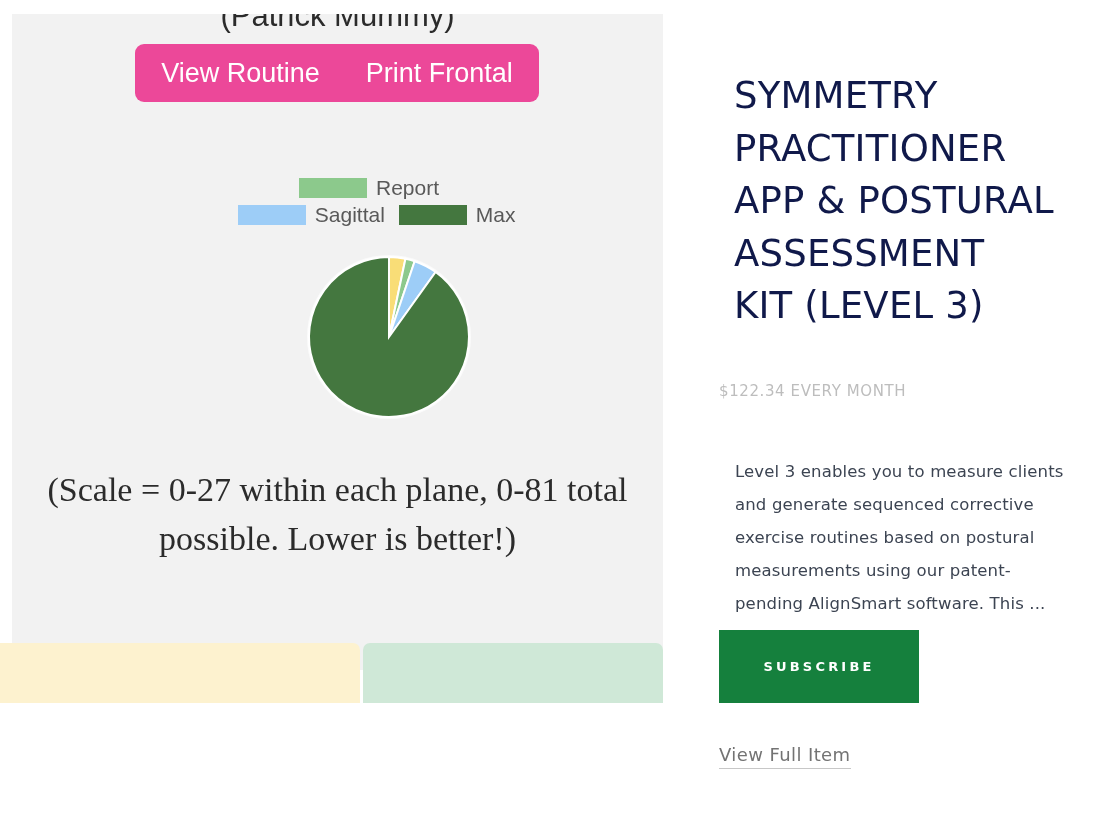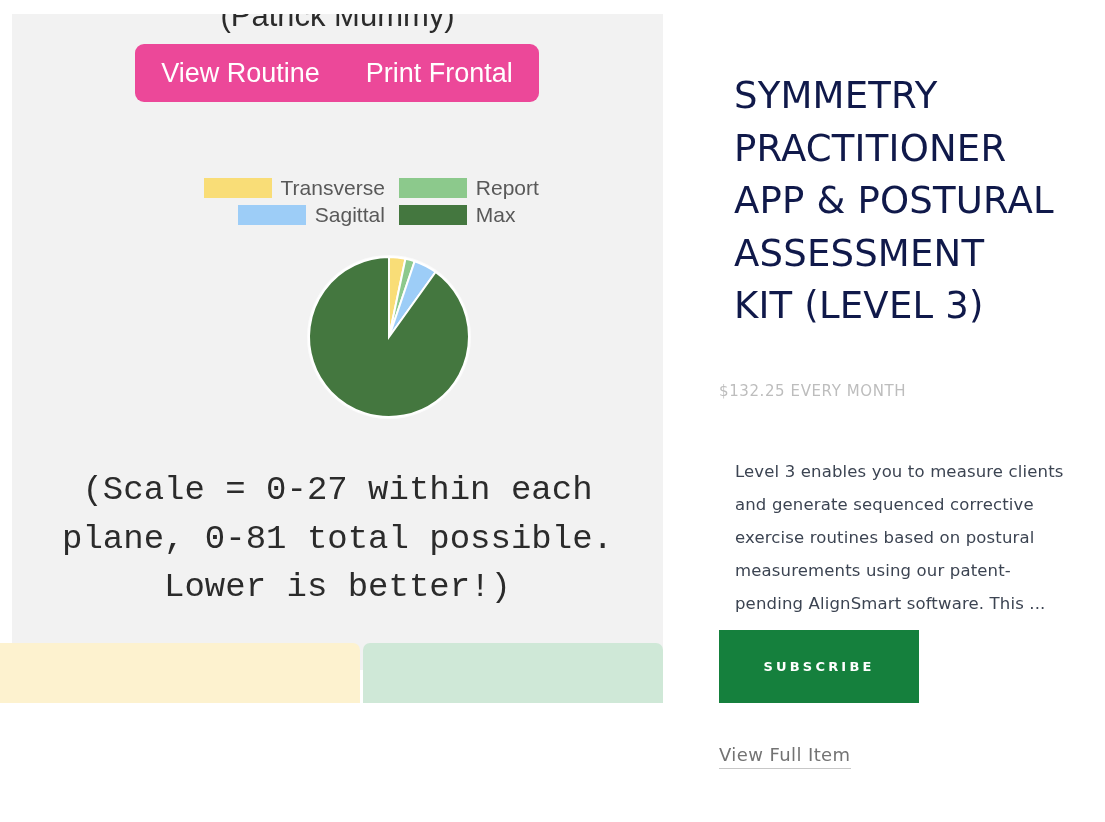--- a/index.html
+++ b/index.html
@@ -107,21 +107,21 @@
 
   #scale-note {
     position: absolute;
     left: 18px;
     top: 452px;
     width: 615px;
     text-align: center;
     font-size: 34px;
     line-height: 1.43;
     color: #2b2b2b;
-    font-family: Liberation Mono, monospace;
+    font-family: Liberation Serif, serif;
   }
 
   
   #card-strip {
     position: absolute;
     left: 0;
     top: 643px;
     width: 1105px;
     height: 60px;
   }
@@ -213,24 +213,20 @@
 
   <div id="patient-name">(Patrick Mummy)</div>
 
   <div id="action-bar">
     <span class="action-btn">View Routine</span>
     <span class="action-btn">Print Frontal</span>
   </div>
 
   <div id="legend">
     <div class="legend-row">
-      <span class="legend-cell left">
-        <span class="swatch" style="background:#f9dd77"></span>
-        <span class="legend-label">Transverse</span>
-      </span>
       <span class="legend-cell right">
         <span class="swatch" style="background:#8cc98c"></span>
         <span class="legend-label">Report</span>
       </span>
     </div>
     <div class="legend-row">
       <span class="legend-cell left">
         <span class="swatch" style="background:#9dcdf7"></span>
         <span class="legend-label">Sagittal</span>
       </span>
@@ -258,20 +254,20 @@
 
 <div id="card-strip">
   <div class="plane-card" id="card-transverse"></div>
   <div class="plane-card" id="card-frontal"></div>
 </div>
 
 <div id="product-col">
 
   <h1 id="product-title">SYMMETRY PRACTITIONER APP &amp; POSTURAL ASSESSMENT KIT (LEVEL 3)</h1>
 
-  <div id="product-price">$132.25 EVERY MONTH</div>
+  <div id="product-price">$122.34 EVERY MONTH</div>
 
   <p id="product-desc">Level 3 enables you to measure clients and generate sequenced corrective exercise routines based on postural measurements using our patent-pending AlignSmart software. This ...</p>
 
   <button id="subscribe-button">SUBSCRIBE</button>
 
   <a id="view-full-item" href="#">View Full Item</a>
 </div>
 
 </body></html>

